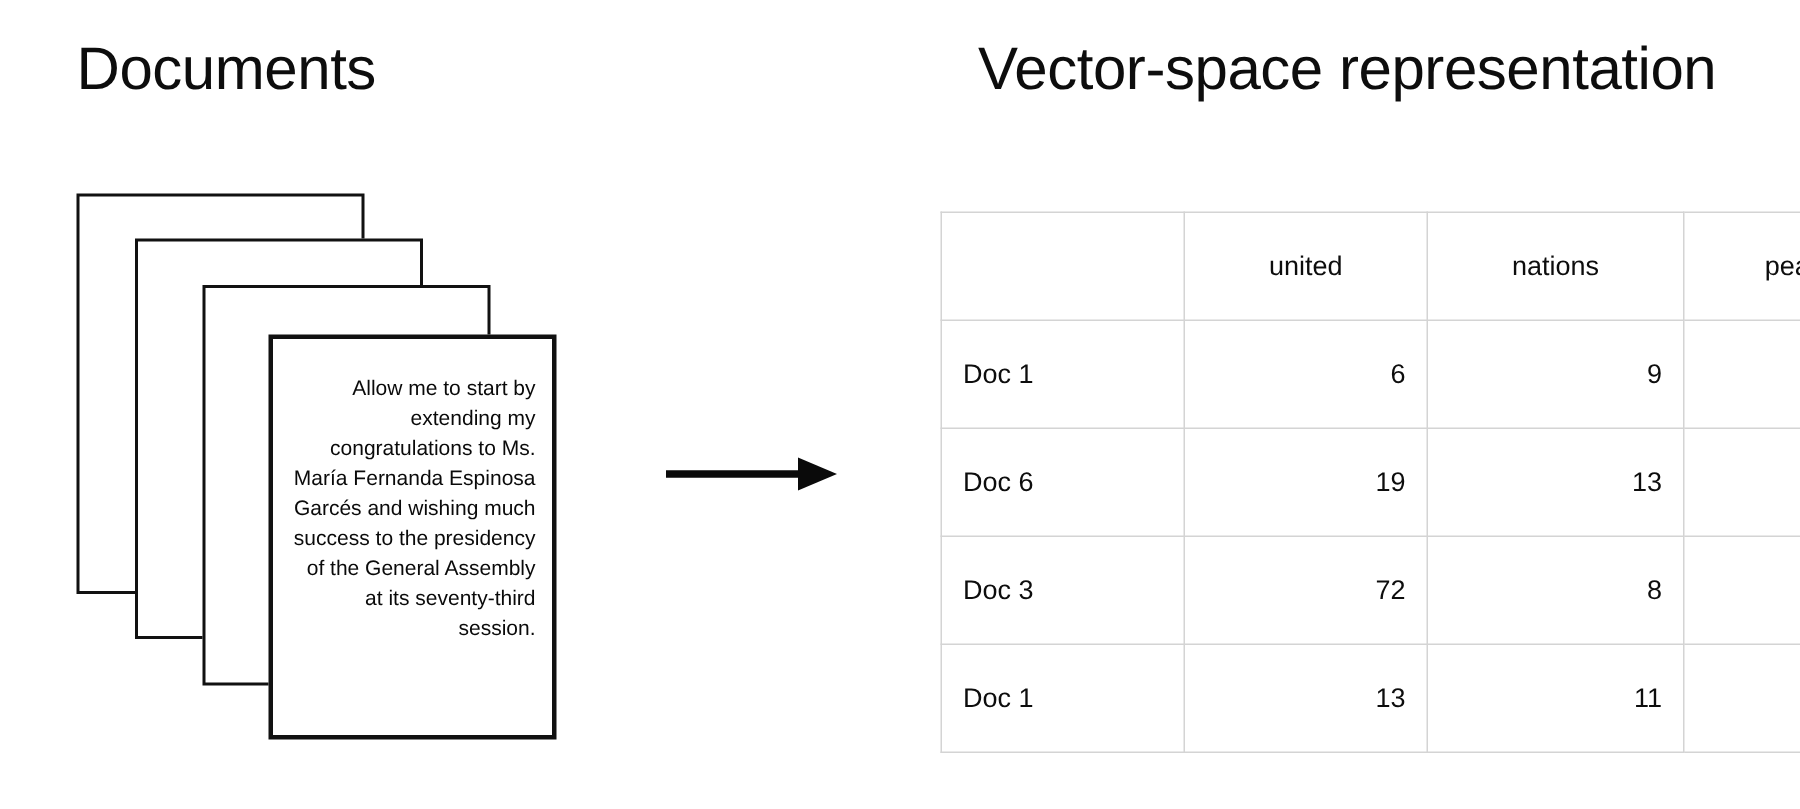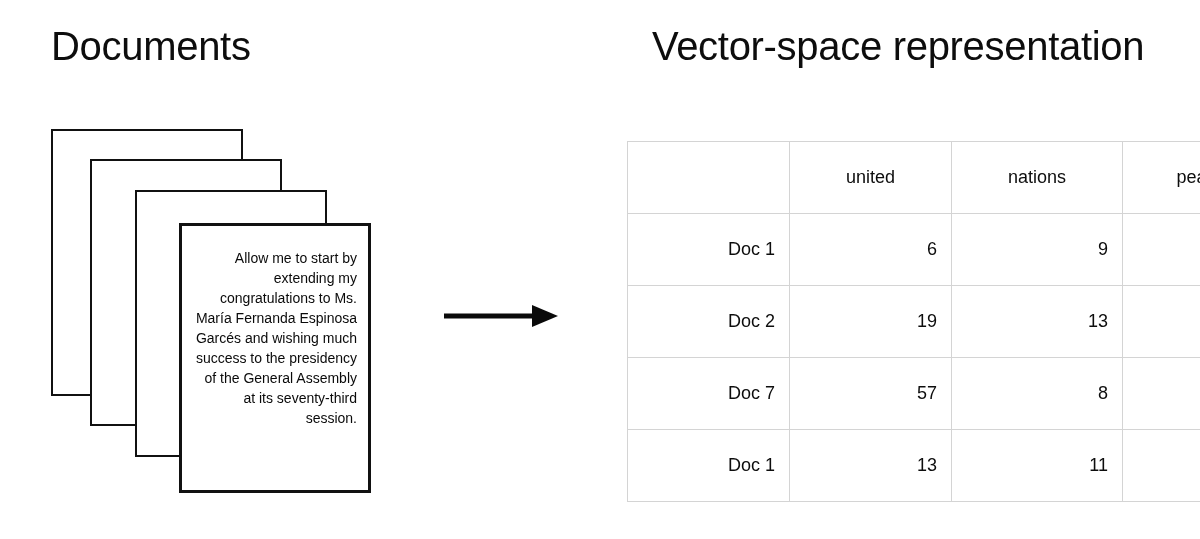--- a/index.html
+++ b/index.html
@@ -99,21 +99,21 @@
     vertical-align: middle;
     overflow: hidden;
     white-space: nowrap;
   }
   #vector-table th { font-weight: 400; }
   .col-label  { width: 133px; text-align: left; }
   .col-united { width: 133px; text-align: right; }
   .col-nations{ width: 142px; text-align: right; }
   .col-peace  { width: 128px; text-align: right; }
   th.col-united, th.col-nations, th.col-peace { text-align: center; }
-  .row-label { text-align: right; }
+  .row-label { text-align: left; }
 </style>
 </head>
 <body>
 
 <div id="canvas">
 
   <div class="heading" id="documents-heading">Documents</div>
 
   <div class="heading" id="vector-heading">Vector-space representation</div>
 
@@ -140,28 +140,28 @@
       </tr>
     </thead>
     <tbody>
       <tr>
         <td class="col-label row-label">Doc 1</td>
         <td class="col-united">6</td>
         <td class="col-nations">9</td>
         <td class="col-peace">16</td>
       </tr>
       <tr>
-        <td class="col-label row-label">Doc 2</td>
+        <td class="col-label row-label">Doc 6</td>
         <td class="col-united">19</td>
         <td class="col-nations">13</td>
         <td class="col-peace">9</td>
       </tr>
       <tr>
-        <td class="col-label row-label">Doc 7</td>
-        <td class="col-united">57</td>
+        <td class="col-label row-label">Doc 3</td>
+        <td class="col-united">72</td>
         <td class="col-nations">8</td>
         <td class="col-peace">5</td>
       </tr>
       <tr>
         <td class="col-label row-label">Doc 1</td>
         <td class="col-united">13</td>
         <td class="col-nations">11</td>
         <td class="col-peace">10</td>
       </tr>
     </tbody>

